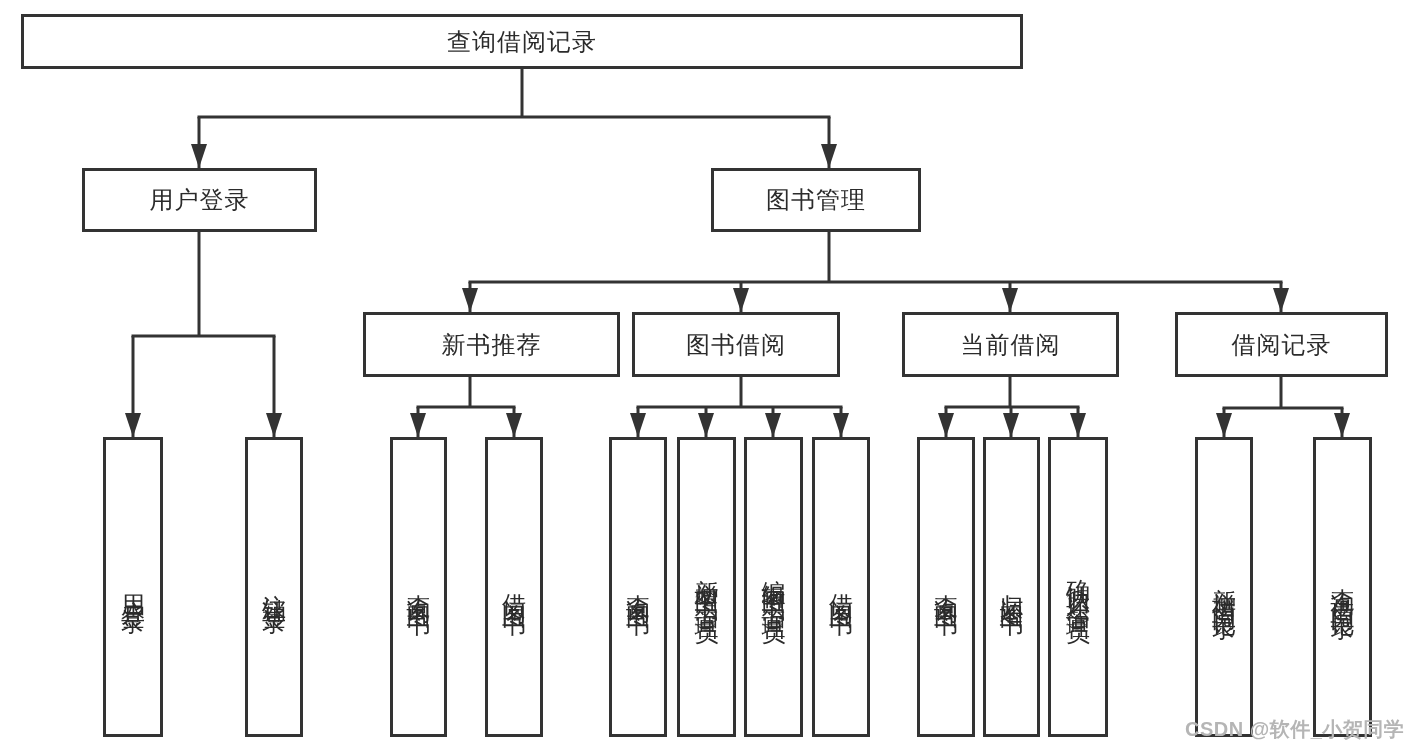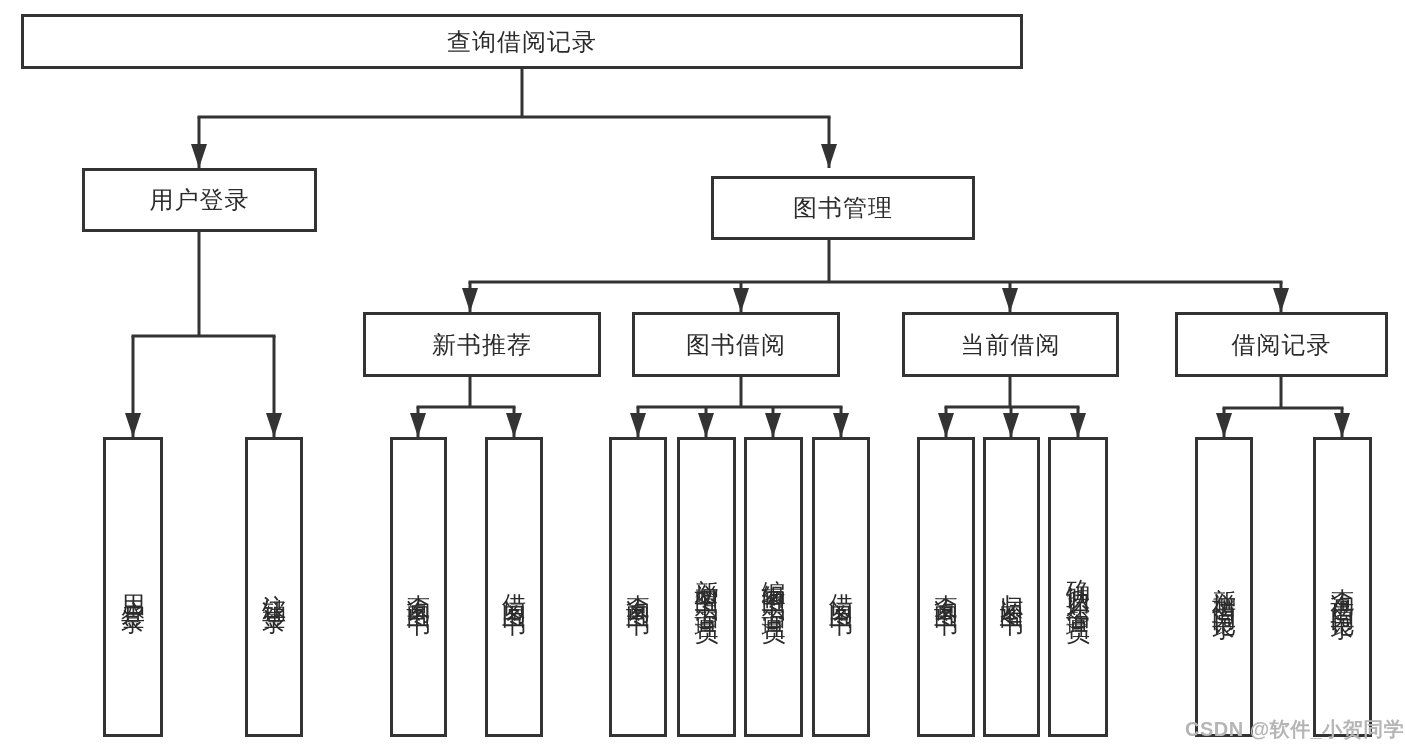--- a/index.html
+++ b/index.html
@@ -112,23 +112,23 @@
       <path class="w" d="M1281 377 L1281 408"></path>
       <path class="w sq" d="M1224 408 L1342 408"></path>
       <path class="w" d="M1224 408 L1224 437" marker-end="url(#arw)"></path>
       <path class="w" d="M1342 408 L1342 437" marker-end="url(#arw)"></path>
     </g>
   </svg>
 
   <div class="node h" style="left:21px;top:14px;width:1002px;height:55px">查询借阅记录</div>
 
   <div class="node h" style="left:82px;top:168px;width:235px;height:64px">用户登录</div>
-  <div class="node h" style="left:711px;top:176px;width:264px;height:64px">图书管理</div>
+  <div class="node h" style="left:711px;top:168px;width:210px;height:64px">图书管理</div>
 
-  <div class="node h" style="left:363px;top:312px;width:238px;height:65px">新书推荐</div>
+  <div class="node h" style="left:363px;top:312px;width:257px;height:65px">新书推荐</div>
   <div class="node h" style="left:632px;top:312px;width:208px;height:65px">图书借阅</div>
   <div class="node h" style="left:902px;top:312px;width:217px;height:65px">当前借阅</div>
   <div class="node h" style="left:1175px;top:312px;width:213px;height:65px">借阅记录</div>
 
   <div class="node v" style="left:103px;top:437px;width:60px;height:300px">用户登录</div>
   <div class="node v" style="left:245px;top:437px;width:58px;height:300px">注销登录</div>
 
   <div class="node v" style="left:390px;top:437px;width:57px;height:300px">查询图书</div>
   <div class="node v" style="left:485px;top:437px;width:58px;height:300px">借阅图书</div>
 

